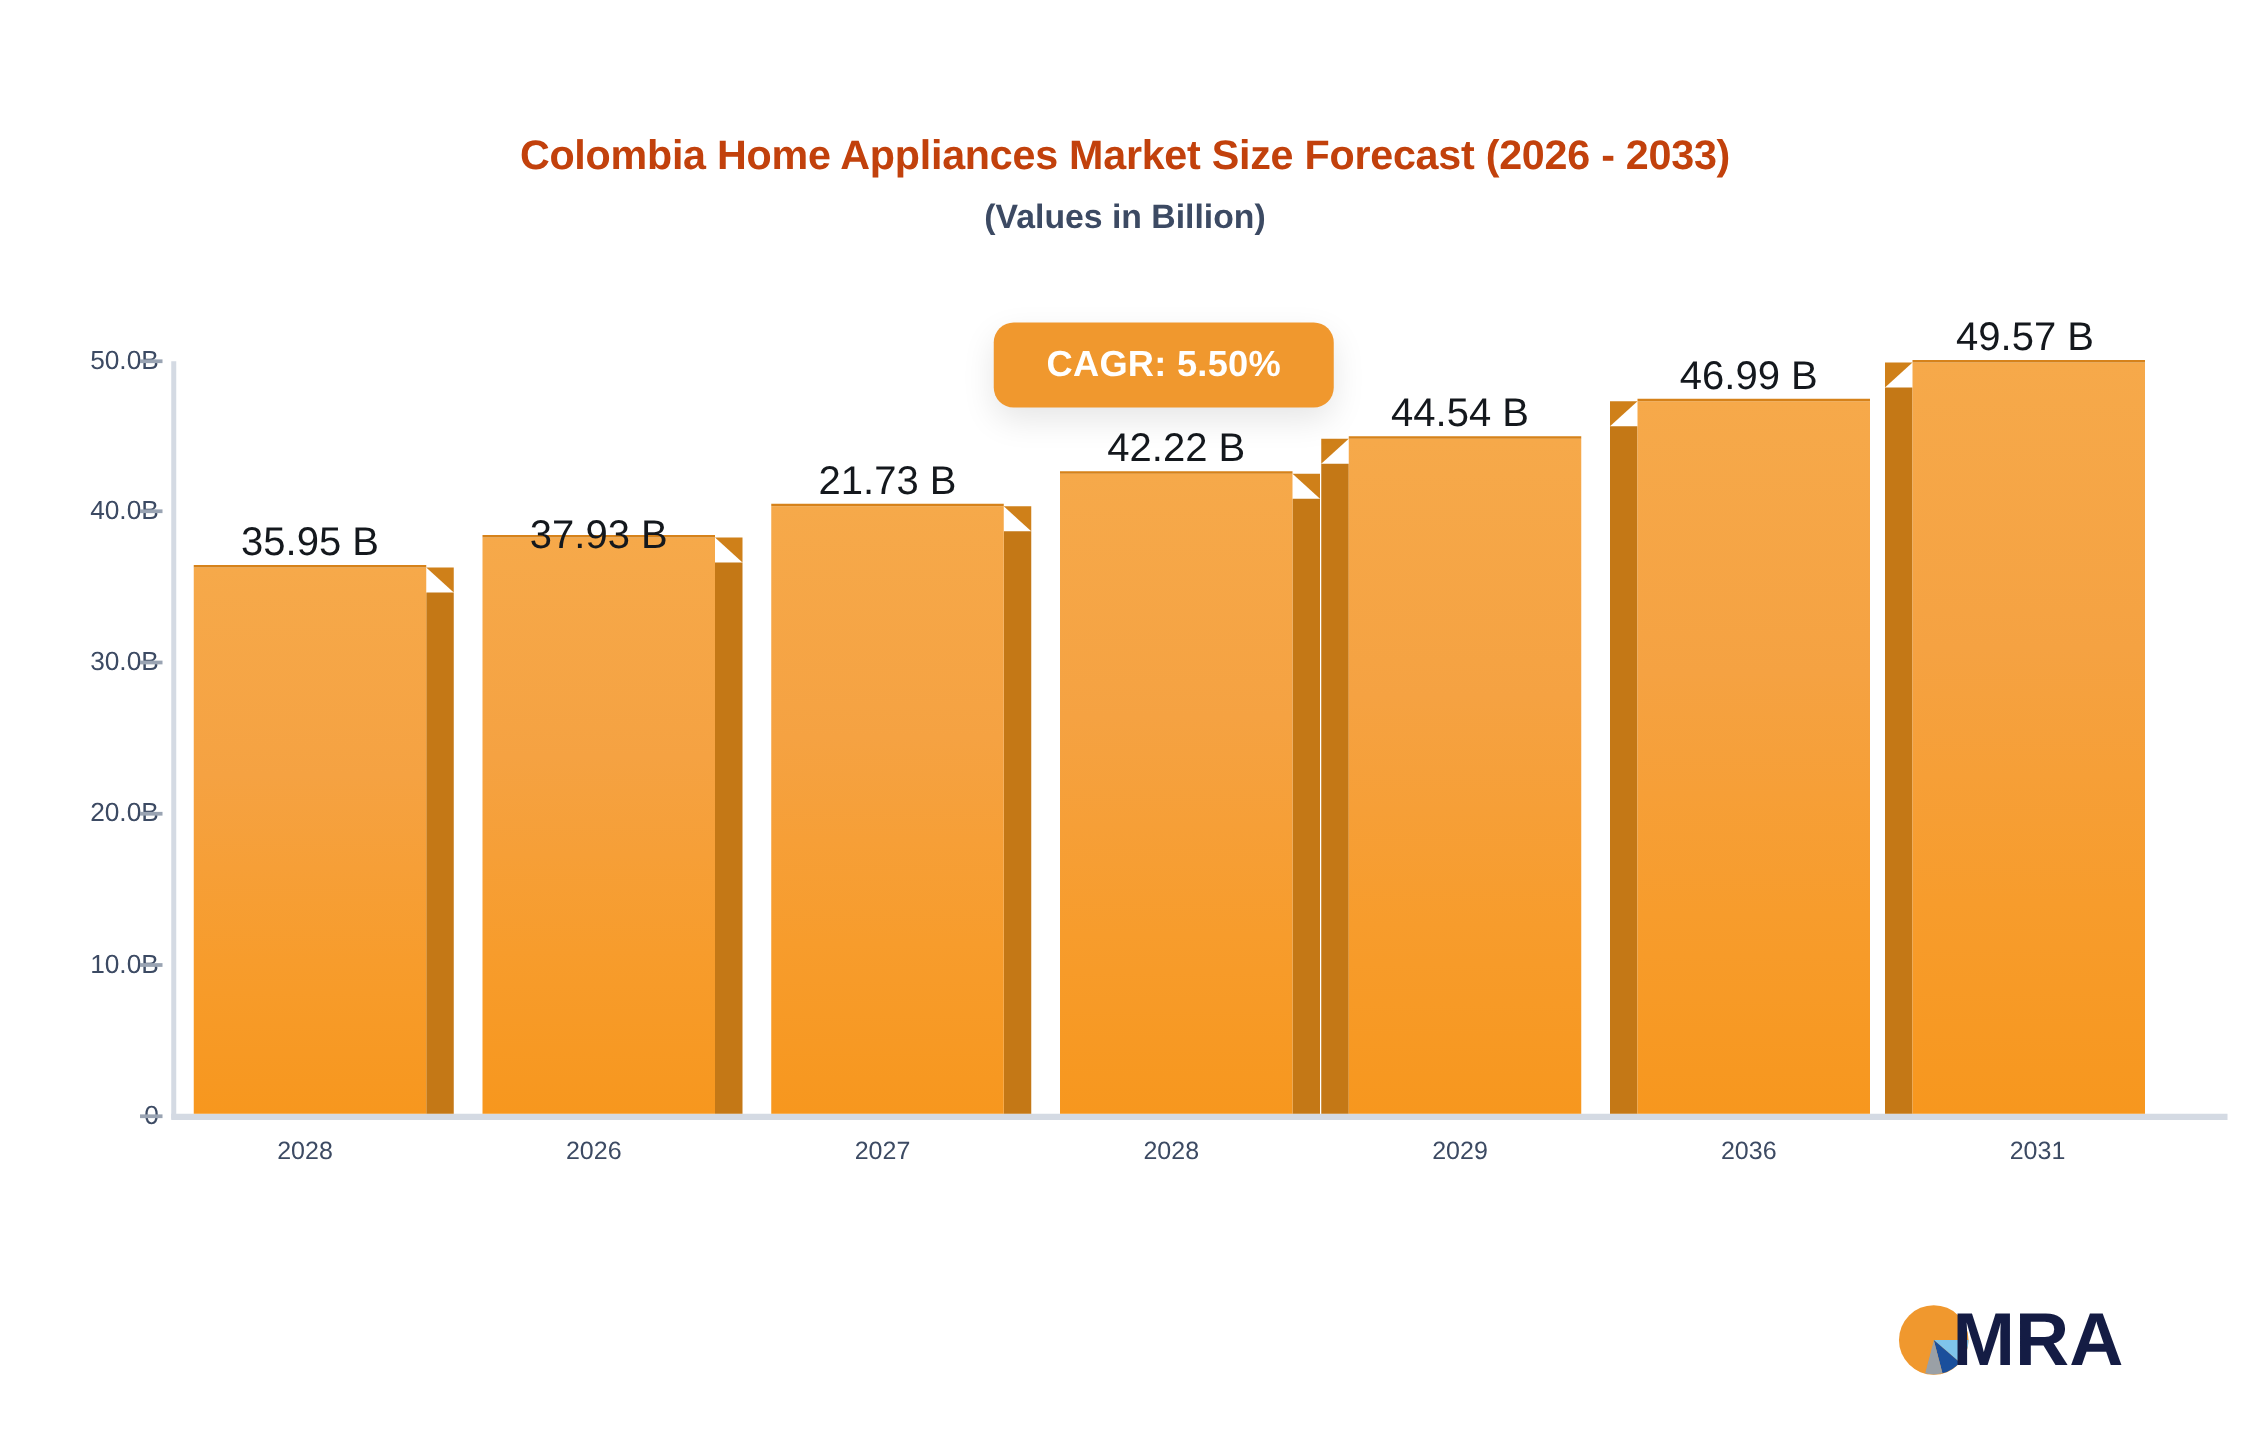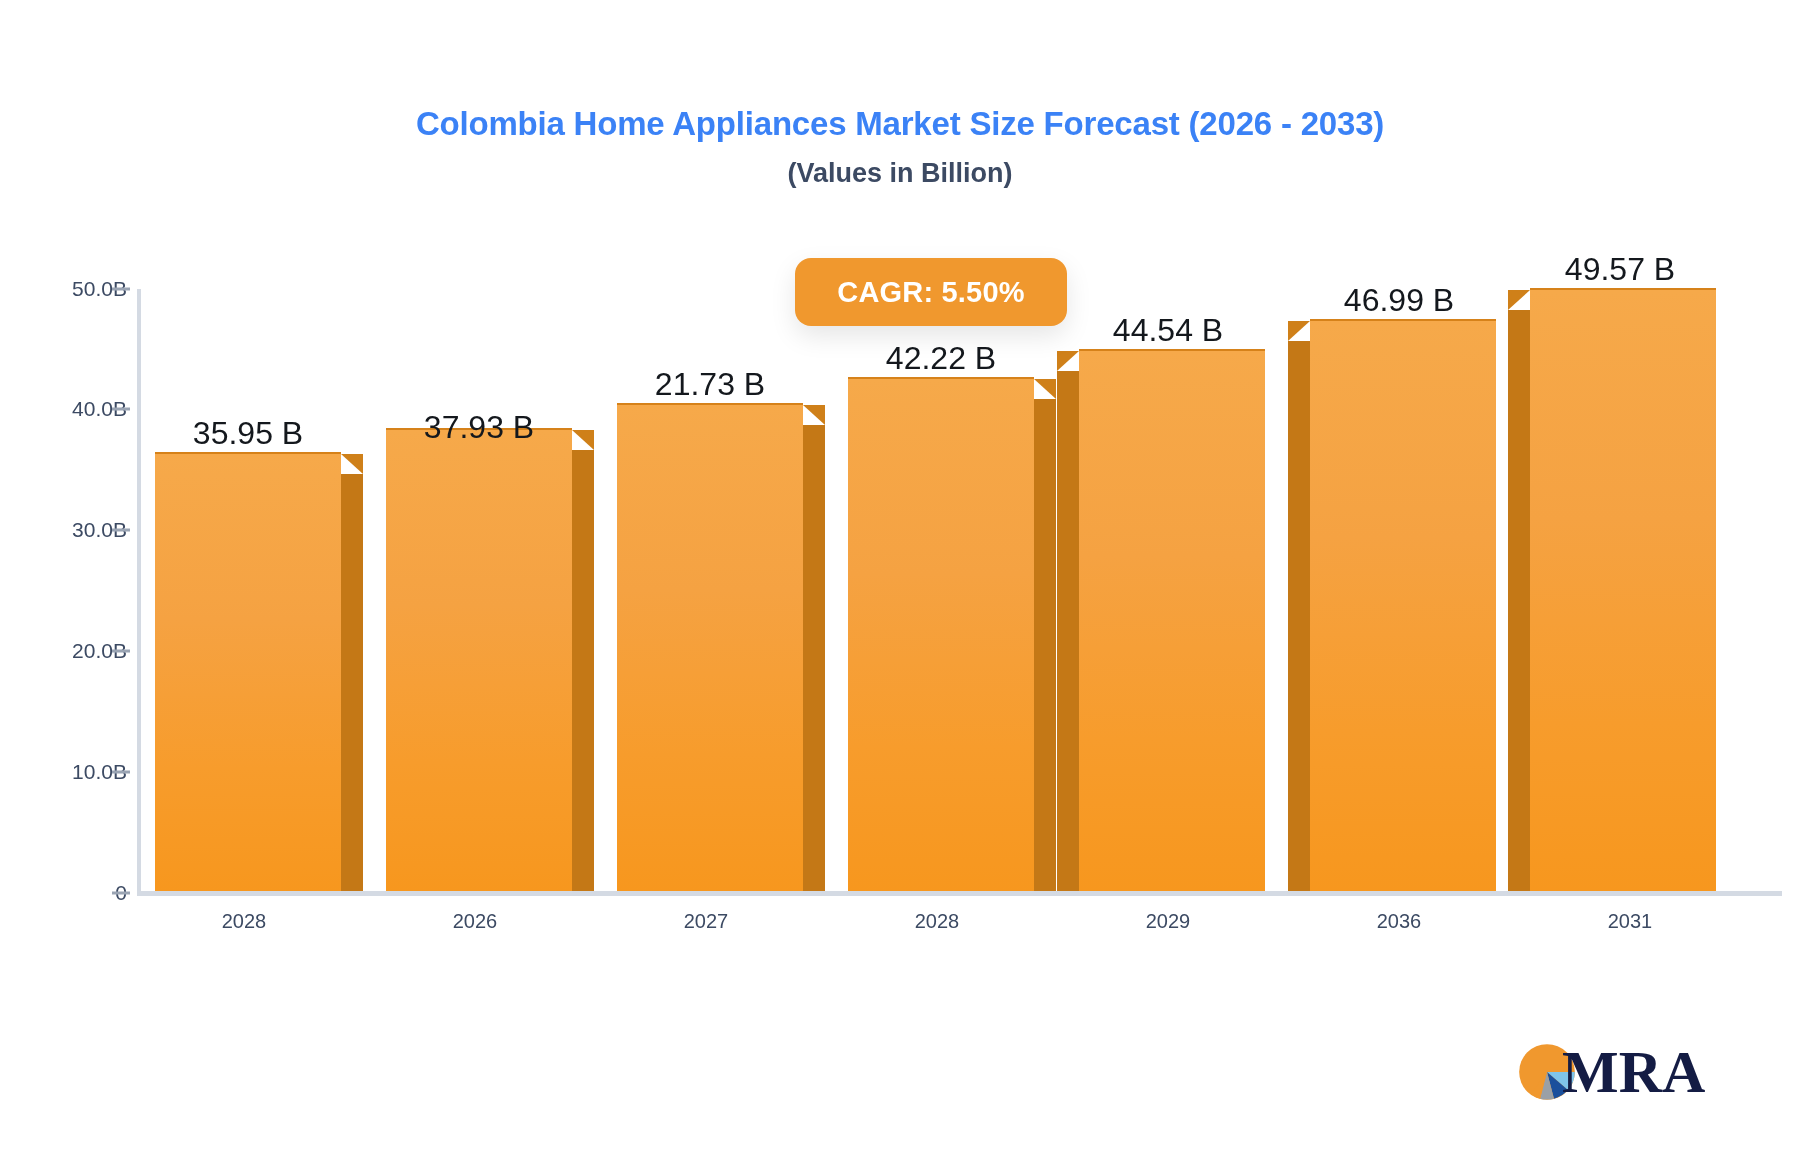--- a/index.html
+++ b/index.html
@@ -25,21 +25,21 @@
   .title-block {
     position: absolute;
     top: 105px;
     left: 0;
     width: 1800px;
     text-align: center;
   }
   .chart-title {
     font-size: 33px;
     font-weight: bold;
-    color: #3b82f6;
+    color: #c2410c;
     letter-spacing: -0.2px;
     line-height: 1.15;
   }
   .chart-subtitle {
     margin-top: 15px;
     font-size: 27px;
     font-weight: bold;
     color: #3c4a63;
     line-height: 1.15;
   }
@@ -168,21 +168,21 @@
   .logo {
     position: absolute;
     left: 1518px;
     top: 1042px;
     display: flex;
     align-items: center;
     gap: 0px;
   }
   .logo-mark { width: 58px; height: 58px; display: block; }
   .logo-text {
-    font-family: Liberation Serif, serif;
+    font-family: Liberation Sans, sans-serif;
     font-size: 60px;
     font-weight: bold;
     color: #141c44;
     line-height: 1;
     margin-left: -14px;
     letter-spacing: 0px;
   }
 </style>
 </head>
 <body>

